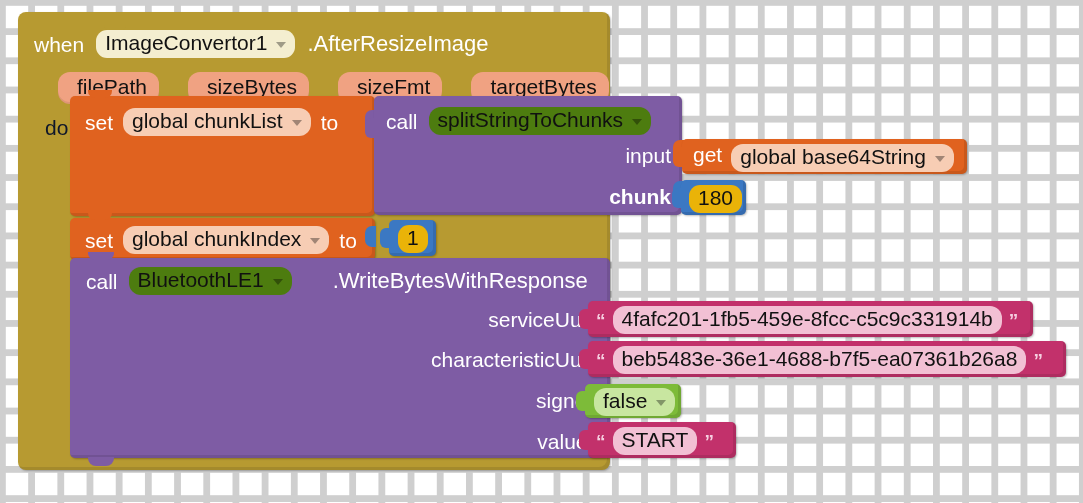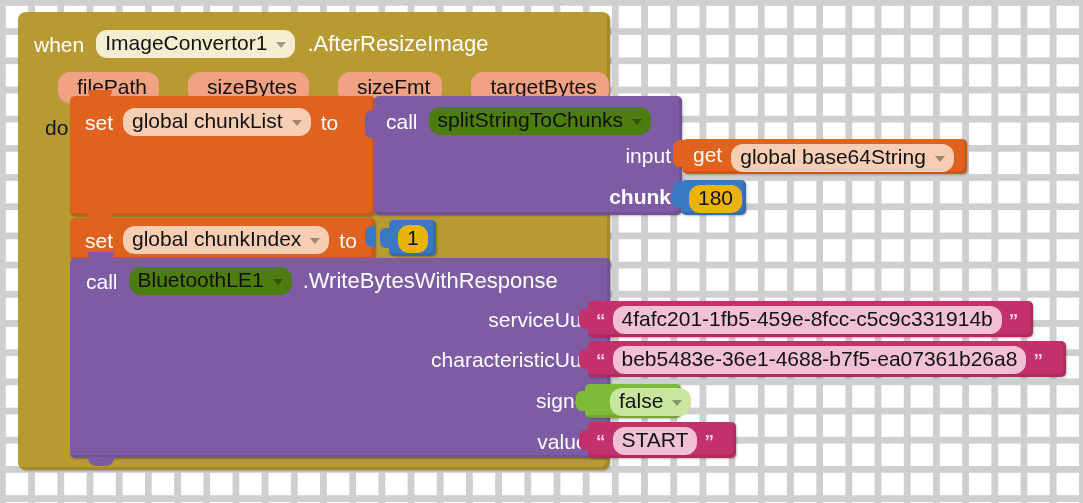--- a/index.html
+++ b/index.html
@@ -76,21 +76,21 @@
 
   
   .callblk{background:#7e5ca4;box-shadow:inset -3px -3px 0 rgba(0,0,0,.10),1px 1px 2px rgba(0,0,0,.25);}
   .callfield{background:#4d7c0f;border-radius:12px;}
   #call1{left:374px;top:96px;width:308px;height:119px;border-radius:5px;}
   #call1 .row{position:absolute;left:12px;top:11px;display:flex;align-items:center;gap:11px;}
   #call1 .arg{position:absolute;right:11px;color:#fff;font-size:21px;text-align:right;}
 
   #call2{left:70px;top:258px;width:540px;height:200px;border-radius:5px;}
   #call2 .row{position:absolute;left:16px;top:9px;display:flex;align-items:center;gap:11px;}
-  #call2 .methodname{color:#fff;font-size:22px;}
+  #call2 .methodname{color:#fff;font-size:22px;margin-left:30px;}
   #call2 .arg{position:absolute;right:12px;color:#fff;font-size:21px;}
   .bumpDownPurple{position:absolute;left:18px;bottom:-8px;width:26px;height:9px;background:#7e5ca4;border-radius:0 0 8px 8px;}
   .bumpUpPurple{position:absolute;left:18px;top:-6px;width:26px;height:8px;background:#7e5ca4;border-radius:0 0 7px 7px;}
 
   
   .plug{
     position:absolute;left:-9px;top:50%;transform:translateY(-50%);
     width:10px;height:20px;border-radius:6px 0 0 6px;
   }
   
@@ -117,21 +117,21 @@
   #txt1{left:588px;top:301px;width:445px;height:36px;}
   #txt1 .row{position:absolute;left:8px;top:5px;display:flex;align-items:center;gap:7px;}
   #txt2{left:588px;top:341px;width:478px;height:36px;}
   #txt2 .row{position:absolute;left:8px;top:5px;display:flex;align-items:center;gap:7px;}
   #txt3{left:588px;top:422px;width:148px;height:36px;}
   #txt3 .row{position:absolute;left:8px;top:5px;display:flex;align-items:center;gap:7px;}
 
   .boolblk{background:#7dbb39;border-radius:5px;box-shadow:inset -3px -3px 0 rgba(0,0,0,.10),1px 1px 2px rgba(0,0,0,.25);}
   .boolfield{background:#c8e6a0;border-radius:12px;}
   #bool1{left:585px;top:384px;width:96px;height:34px;}
-  #bool1 .row{position:absolute;left:9px;top:4px;display:flex;align-items:center;margin-left:16px;}
+  #bool1 .row{position:absolute;left:9px;top:4px;display:flex;align-items:center;}
 </style>
 </head>
 <body>
 
 <div class="gridlayer"></div>
 
 <div class="canvas">
 
   <div class="blk" id="evt">
     <div class="notchtop"></div>

